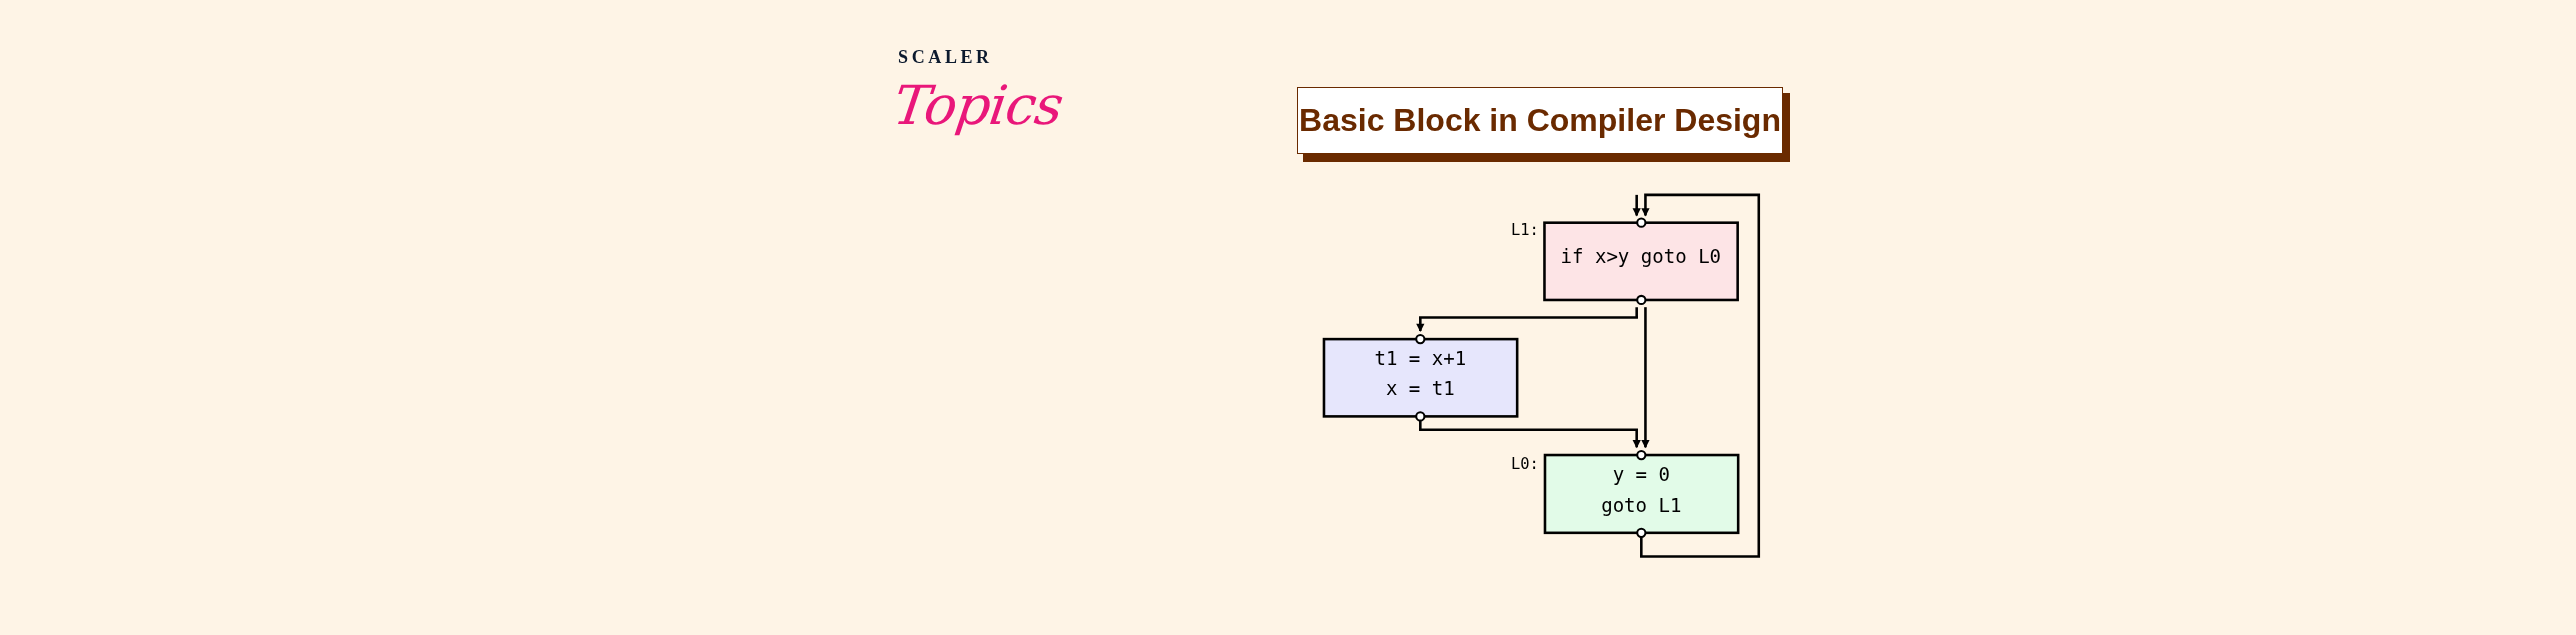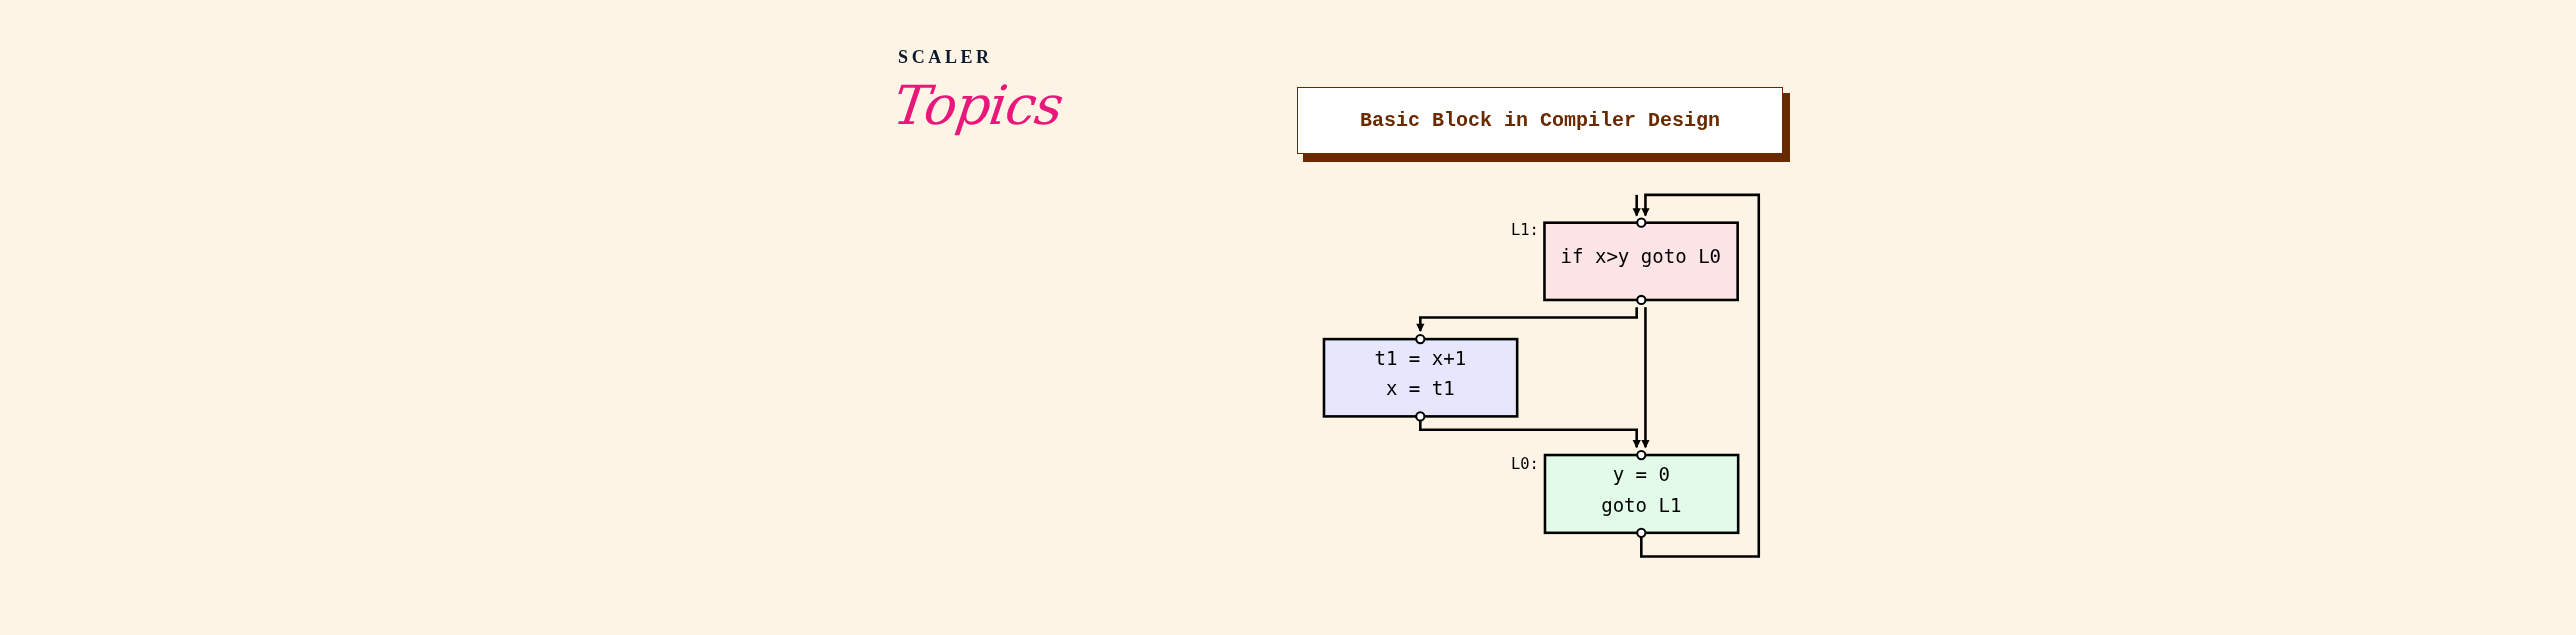--- a/index.html
+++ b/index.html
@@ -24,22 +24,22 @@
   .title-shadow {
     position: absolute; left: 6.2px; top: 6.2px; width: 487px; height: 69px;
     background: #6a2a00;
   }
   .title-box {
     position: absolute; left: 0; top: 0; width: 484px; height: 65px;
     background: #ffffff; border: 1.5px solid #6a2a00;
     display: flex; align-items: center; justify-content: center;
   }
   .title-text {
-    font-family: Liberation Mono, monospace; font-weight: 700;
-    font-size: 20px; color: #6a2a00;
+    font-family: Liberation Sans, sans-serif; font-weight: 700;
+    font-size: 32px; color: #6a2a00;
   }
   svg.diagram { position: absolute; left: 0; top: 0; }
   .mono { font-family: "DejaVu Sans Mono", monospace; }
 </style>
 </head>
 <body>
 
 <div class="logo">
   <div class="logo-scaler">SCALER</div>
   <div class="logo-topics">Topics</div>

